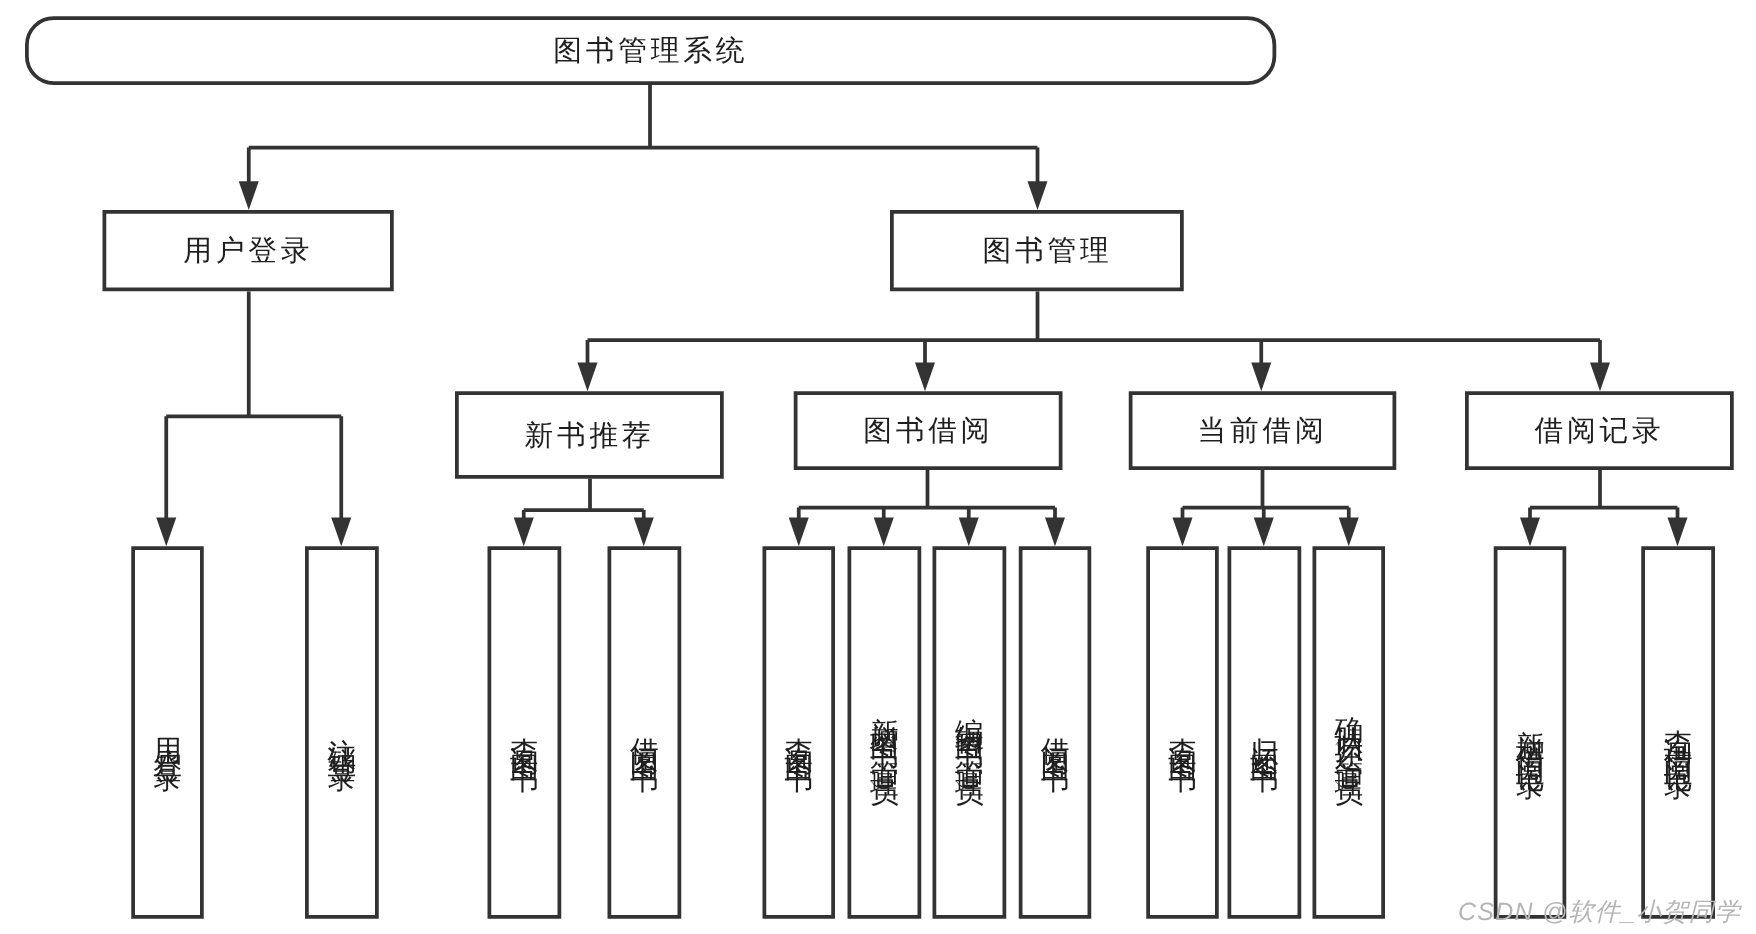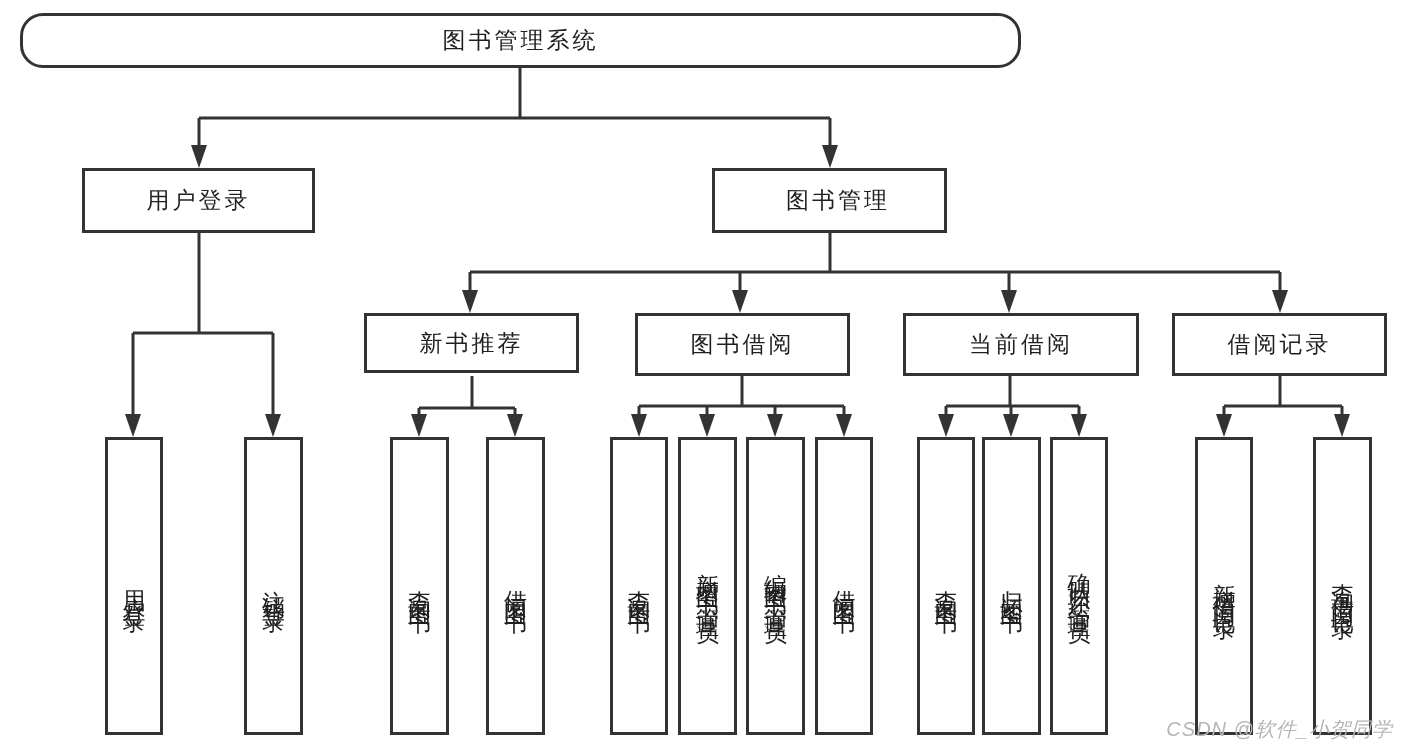--- a/index.html
+++ b/index.html
@@ -90,27 +90,27 @@
     <span>图书管理系统</span>
   </div>
 
   <div class="node" style="left:82px;top:168px;width:233px;height:65px;">
     <span>用户登录</span>
   </div>
   <div class="node" style="left:712px;top:168px;width:235px;height:65px;padding-left:17px;">
     <span>图书管理</span>
   </div>
 
-  <div class="node" style="left:364px;top:313px;width:215px;height:60px;">
+  <div class="node" style="left:364px;top:313px;width:215px;height:70px;">
     <span>新书推荐</span>
   </div>
   <div class="node" style="left:635px;top:313px;width:215px;height:63px;">
     <span>图书借阅</span>
   </div>
-  <div class="node" style="left:903px;top:313px;width:236px;height:63px;">
+  <div class="node" style="left:903px;top:313px;width:214px;height:63px;">
     <span>当前借阅</span>
   </div>
   <div class="node" style="left:1172px;top:313px;width:215px;height:63px;align-items:center;">
     <span>借阅记录</span>
   </div>
 
   <div class="leaf" style="left:105px;width:58px;">
     <span class="vtext">用户登录</span>
   </div>
   <div class="leaf" style="left:244px;width:59px;">

